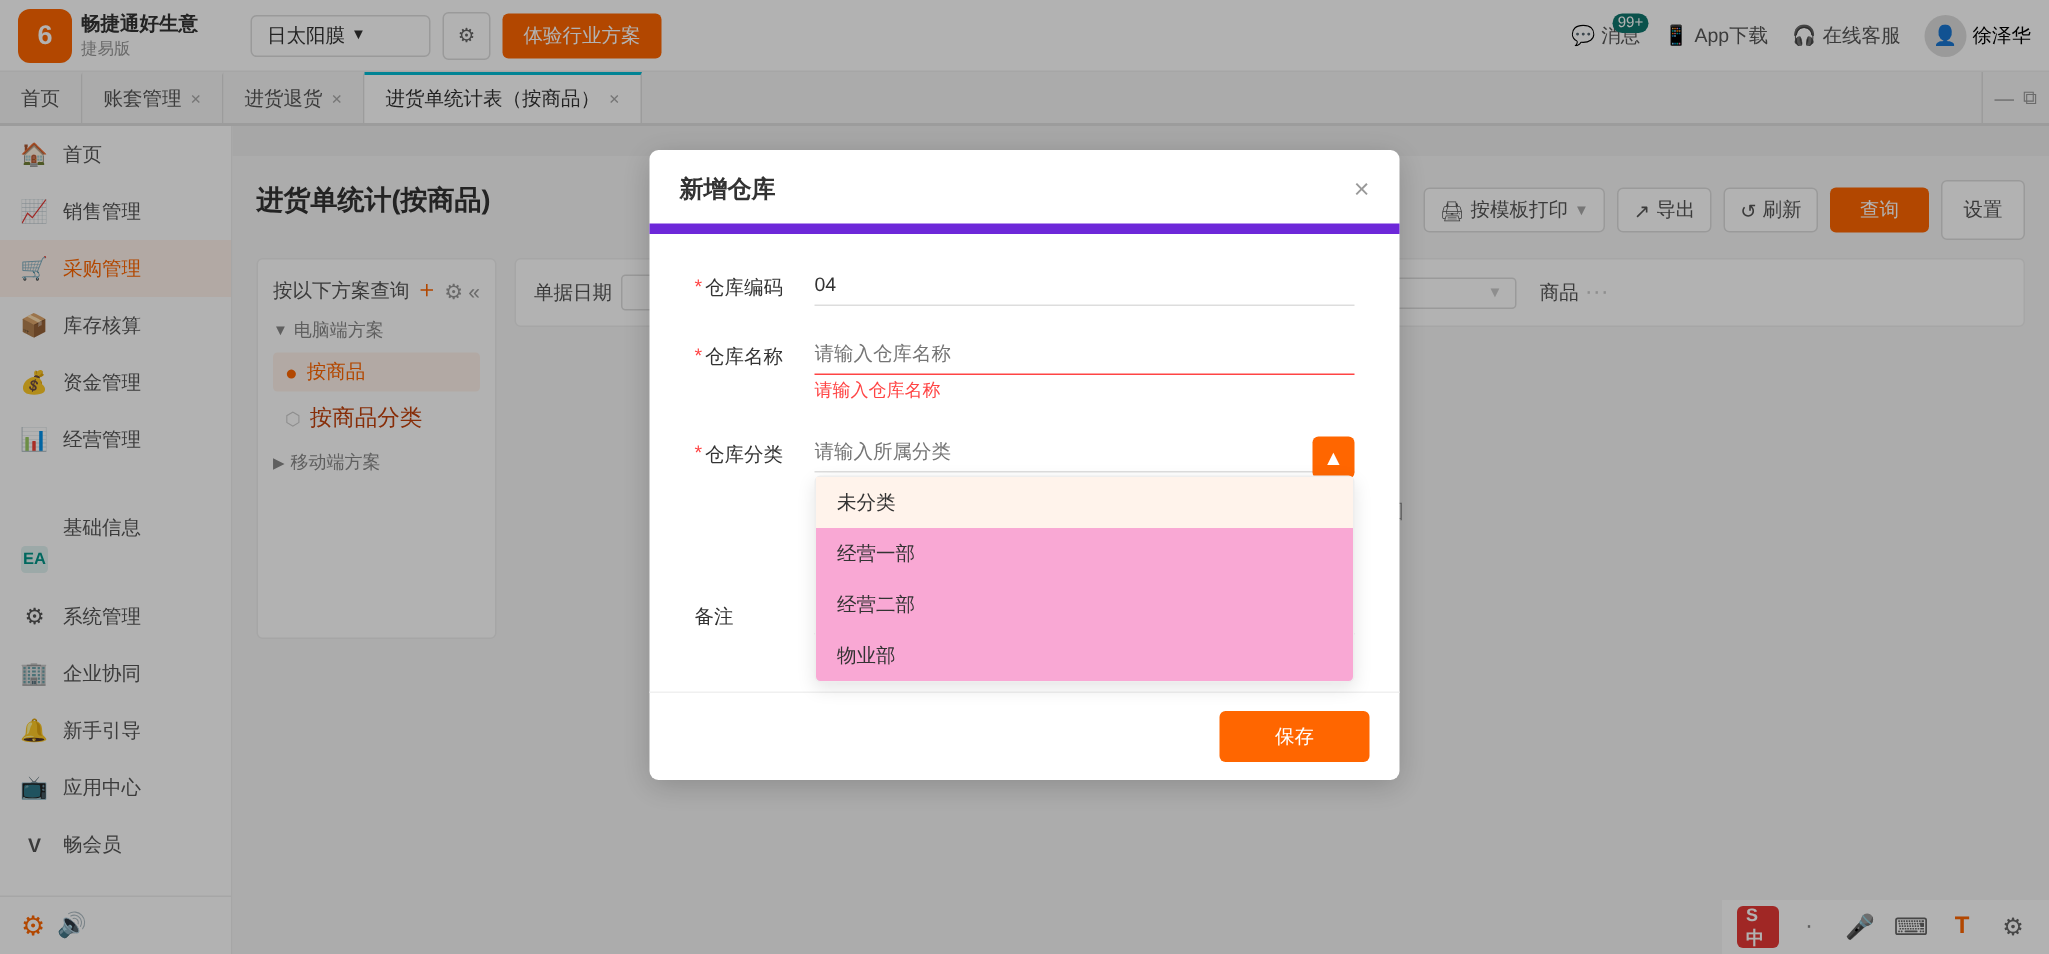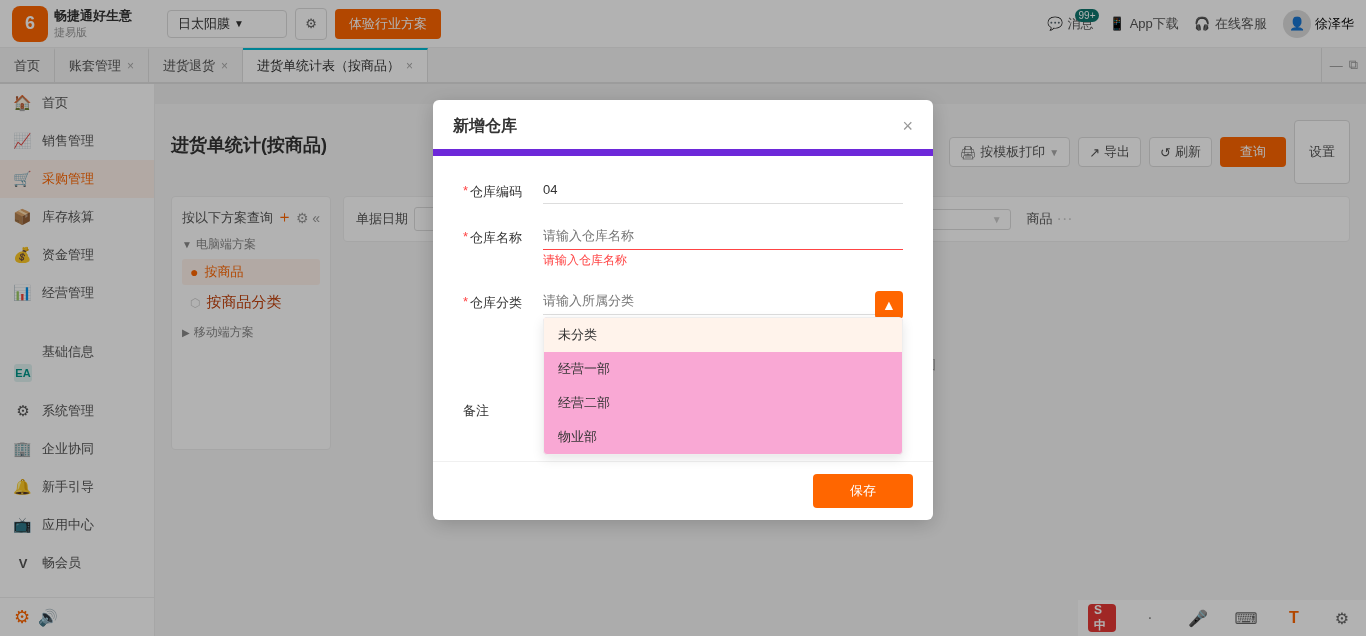--- a/index.html
+++ b/index.html
@@ -152,21 +152,21 @@
     }
     .toolbar-right { display: flex; align-items: center; gap: 8px; }
     .btn-query {
       background: #f60; color: #fff;
       border: none; border-radius: 4px;
       padding: 6px 20px; cursor: pointer; font-size: 13px;
     }
     .btn-setting {
       background: #fff; color: #555;
       border: 1px solid #ddd; border-radius: 4px;
-      padding: 22px 14px; cursor: pointer; font-size: 13px;
+      padding: 10px 14px; cursor: pointer; font-size: 13px;
     }
     .toolbar-btn {
       display: flex; align-items: center; gap: 4px;
       background: #fff; border: 1px solid #ddd; border-radius: 4px;
       padding: 5px 10px; cursor: pointer; color: #555;
     }
 
     
     .modal-overlay {
       position: fixed; top: 0; left: 0; right: 0; bottom: 0;
@@ -253,21 +253,21 @@
       border: none; border-radius: 4px;
       padding: 8px 37px; cursor: pointer; font-size: 13px;
     }
 
     
     .content-blurred { filter: none; margin-top: 20px; }
 
     
     .bottom-bar {
       position: fixed; bottom: 0; right: 0;
-      display: flex; align-items: flex-end; gap: 20px;
+      display: flex; align-items: flex-end; gap: 6px;
       padding: 4px 10px;
       background: rgba(255,255,255,0.9);
       z-index: 50;
     }
     .bottom-icon {
       width: 28px; height: 28px;
       display: flex; align-items: center; justify-content: center;
       cursor: pointer; color: #666; font-size: 16px;
     }
 

